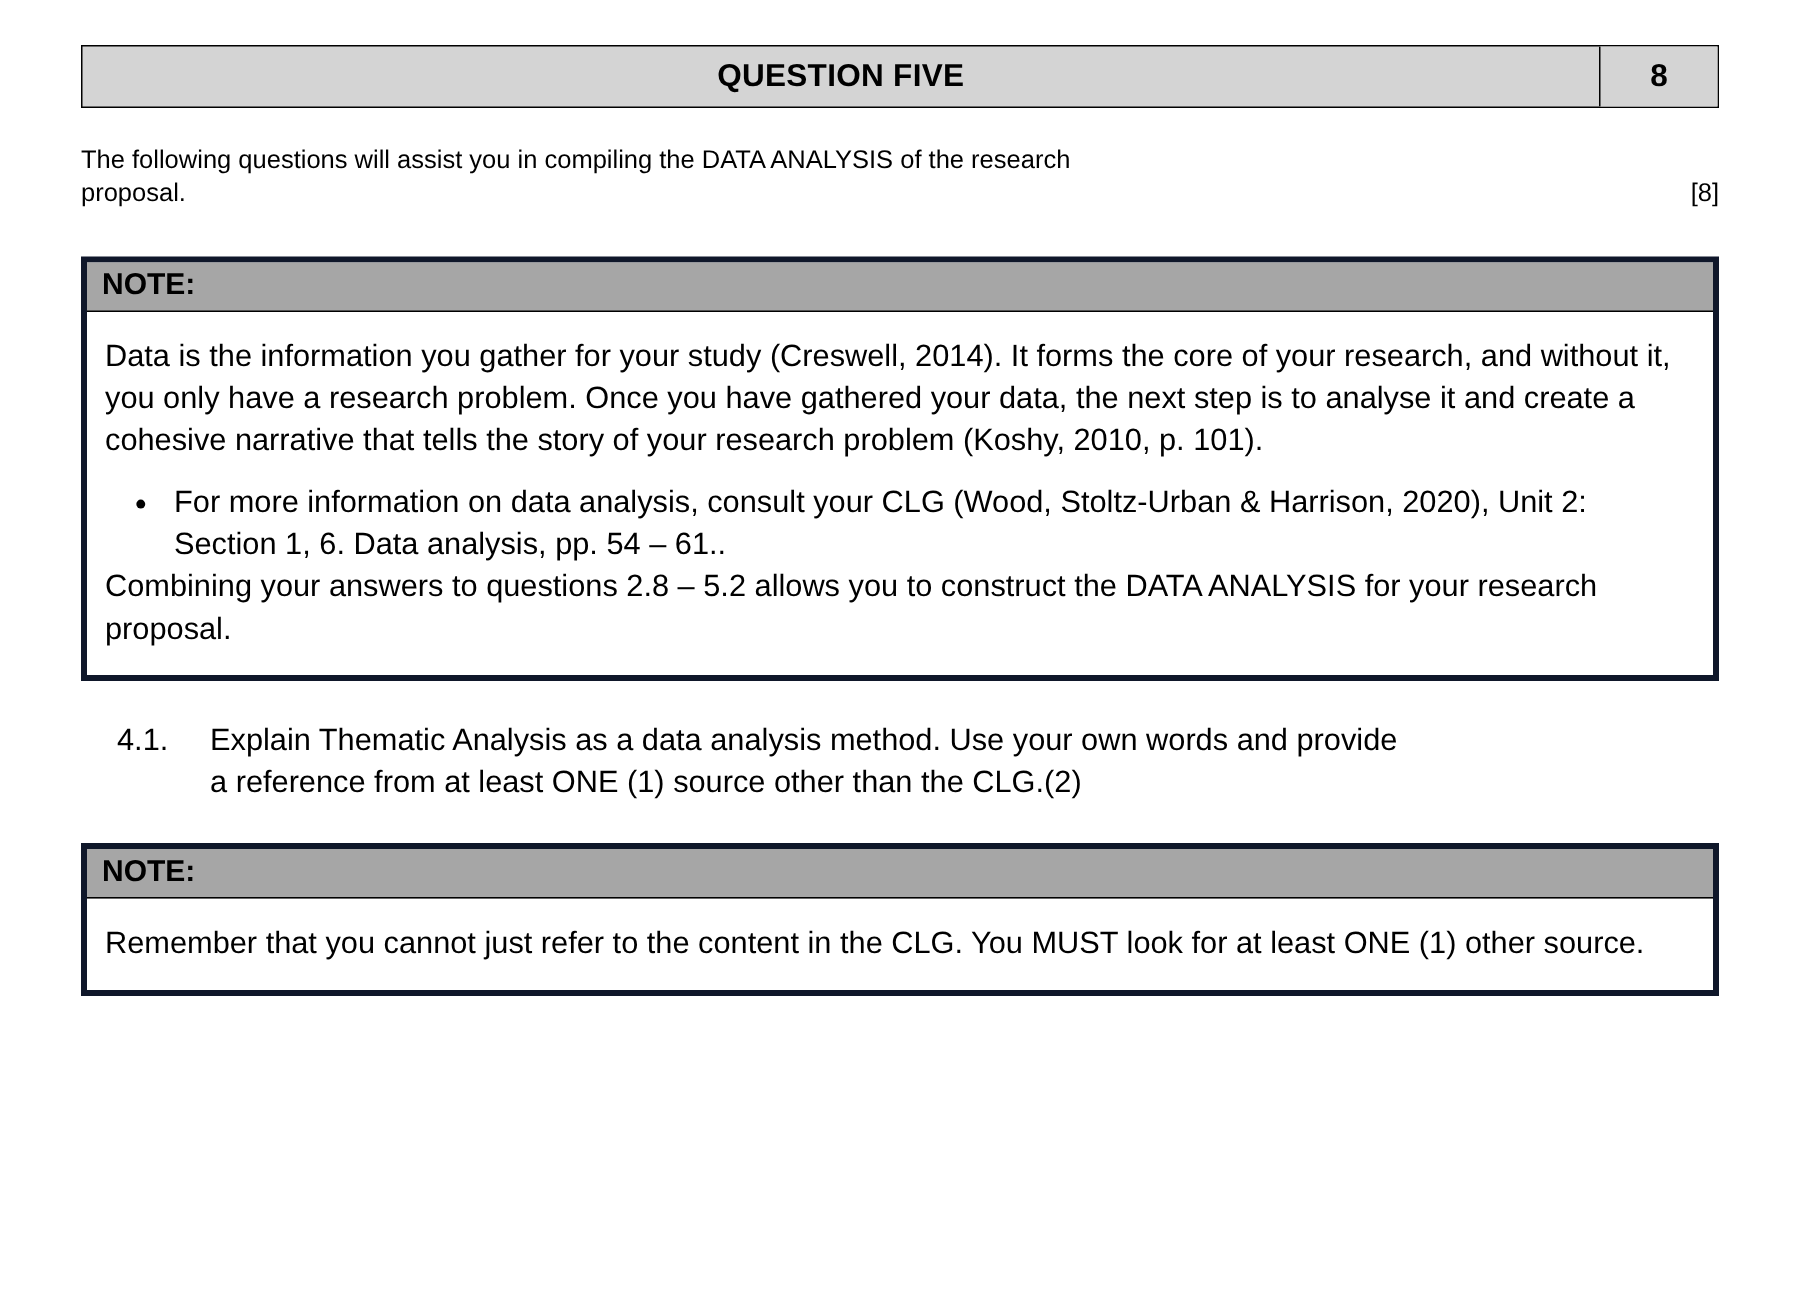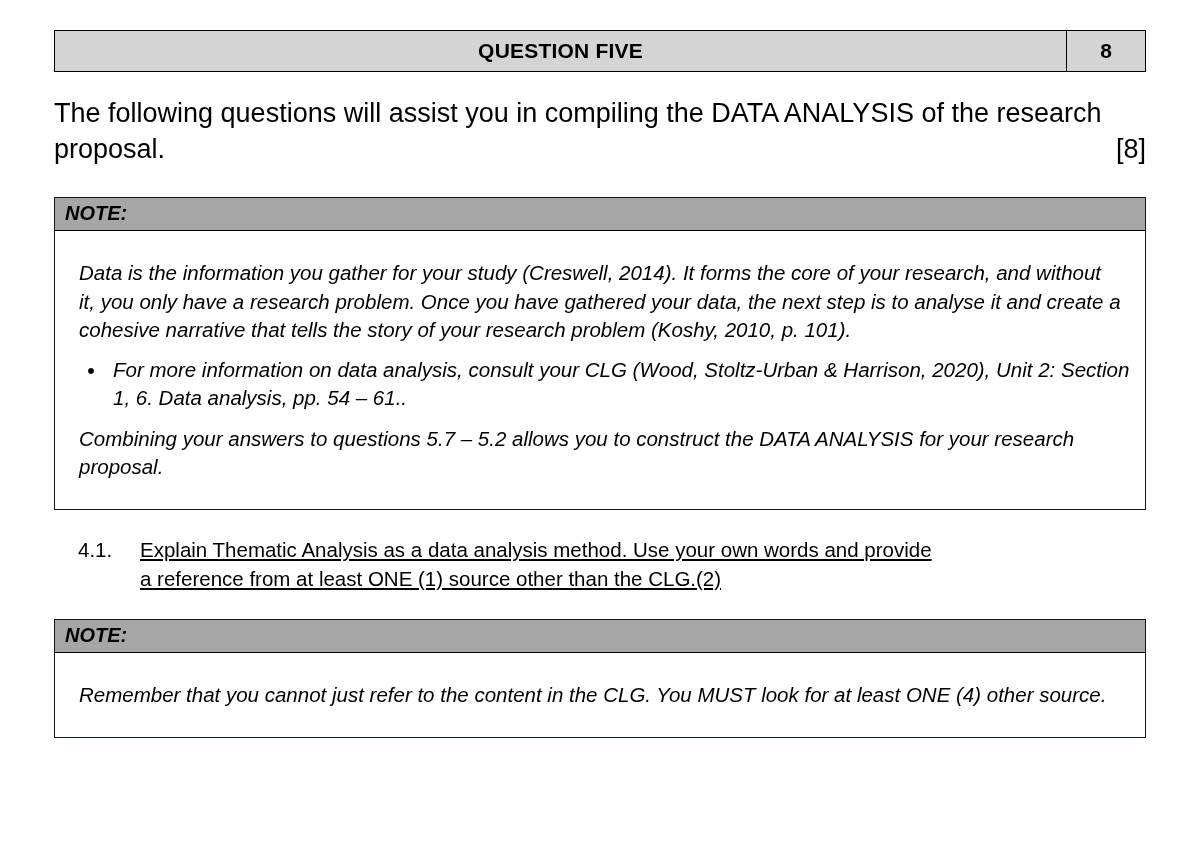--- a/index.html
+++ b/index.html
@@ -46,58 +46,57 @@
     align-items: center;
     justify-content: center;
     font-weight: bold;
     font-size: 21px;
     background: #d4d4d4;
   }
 
   
   .intro {
     margin-top: 24px;
-    font-size: 27px;
+    font-size: 17px;
     line-height: 1.32;
     text-align: justify;
     text-justify: inter-word;
     position: relative;
   }
   .intro .intro-text {
     display: block;
   }
   .intro-line2 {
     display: flex;
     justify-content: space-between;
     align-items: center;
   }
 
   
   .note-box {
-    border: 1px solid #0f172a;
+    border: 4px solid #0f172a;
     box-sizing: border-box;
-    font-style: italic;
   }
   .note-head {
     background: #a6a6a6;
     border-bottom: 1px solid #000;
     font-weight: bold;
     font-size: 20px;
     padding: 4px 10px 5px 10px;
   }
   .note-body {
     padding: 16px 12px 16px 12px;
     font-size: 20.5px;
     line-height: 1.38;
   }
   .note-body p {
-    margin: 12px;
+    margin: 0;
   }
   ul.note-list {
-    margin: 2px 0 0 0;
+    margin: 12px 0 0 0;
     padding-left: 46px;
     list-style: none;
   }
   ul.note-list li {
     position: relative;
     line-height: 1.38;
   }
   ul.note-list li::before {
     content: "\2022";
     position: absolute;
@@ -116,21 +115,20 @@
     line-height: 1.38;
     padding-left: 24px;
   }
   .subq-num {
     width: 62px;
     flex: 0 0 62px;
   }
   .subq-text {
     flex: 1 1 auto;
     position: relative;
-    text-decoration: underline;
   }
   .subq-line2 {
     display: flex;
     justify-content: flex-start;
   }
   .subq-marks {
     white-space: nowrap;
     padding-right: 6px;
   }
 </style>
@@ -154,21 +152,21 @@
 
   <div class="gap-1"></div>
 
   <div class="note-box">
     <div class="note-head">NOTE:</div>
     <div class="note-body">
       <p>Data is the information you gather for your study (Creswell, 2014). It forms the core of your research, and without it, you only have a research problem. Once you have gathered your data, the next step is to analyse it and create a cohesive narrative that tells the story of your research problem (Koshy, 2010, p. 101).</p>
       <ul class="note-list">
         <li>For more information on data analysis, consult your CLG (Wood, Stoltz-Urban &amp; Harrison, 2020), Unit 2: Section 1, 6. Data analysis, pp. 54 – 61..</li>
       </ul>
-      <p>Combining your answers to questions 5.7 – 5.2 allows you to construct the DATA ANALYSIS for your research proposal.</p>
+      <p>Combining your answers to questions 2.8 – 5.2 allows you to construct the DATA ANALYSIS for your research proposal.</p>
     </div>
   </div>
 
   <div class="gap-2"></div>
 
   <div class="subq">
     <div class="subq-num">4.1.</div>
     <div class="subq-text">
       <div>Explain Thematic Analysis as a data analysis method. Use your own words and provide</div>
       <div class="subq-line2">
@@ -176,17 +174,17 @@
         <span class="subq-marks">(2)</span>
       </div>
     </div>
   </div>
 
   <div class="gap-2"></div>
 
   <div class="note-box">
     <div class="note-head">NOTE:</div>
     <div class="note-body">
-      <p>Remember that you cannot just refer to the content in the CLG. You MUST look for at least ONE (4) other source.</p>
+      <p>Remember that you cannot just refer to the content in the CLG. You MUST look for at least ONE (1) other source.</p>
     </div>
   </div>
 
 </div>
 
 </body></html>

